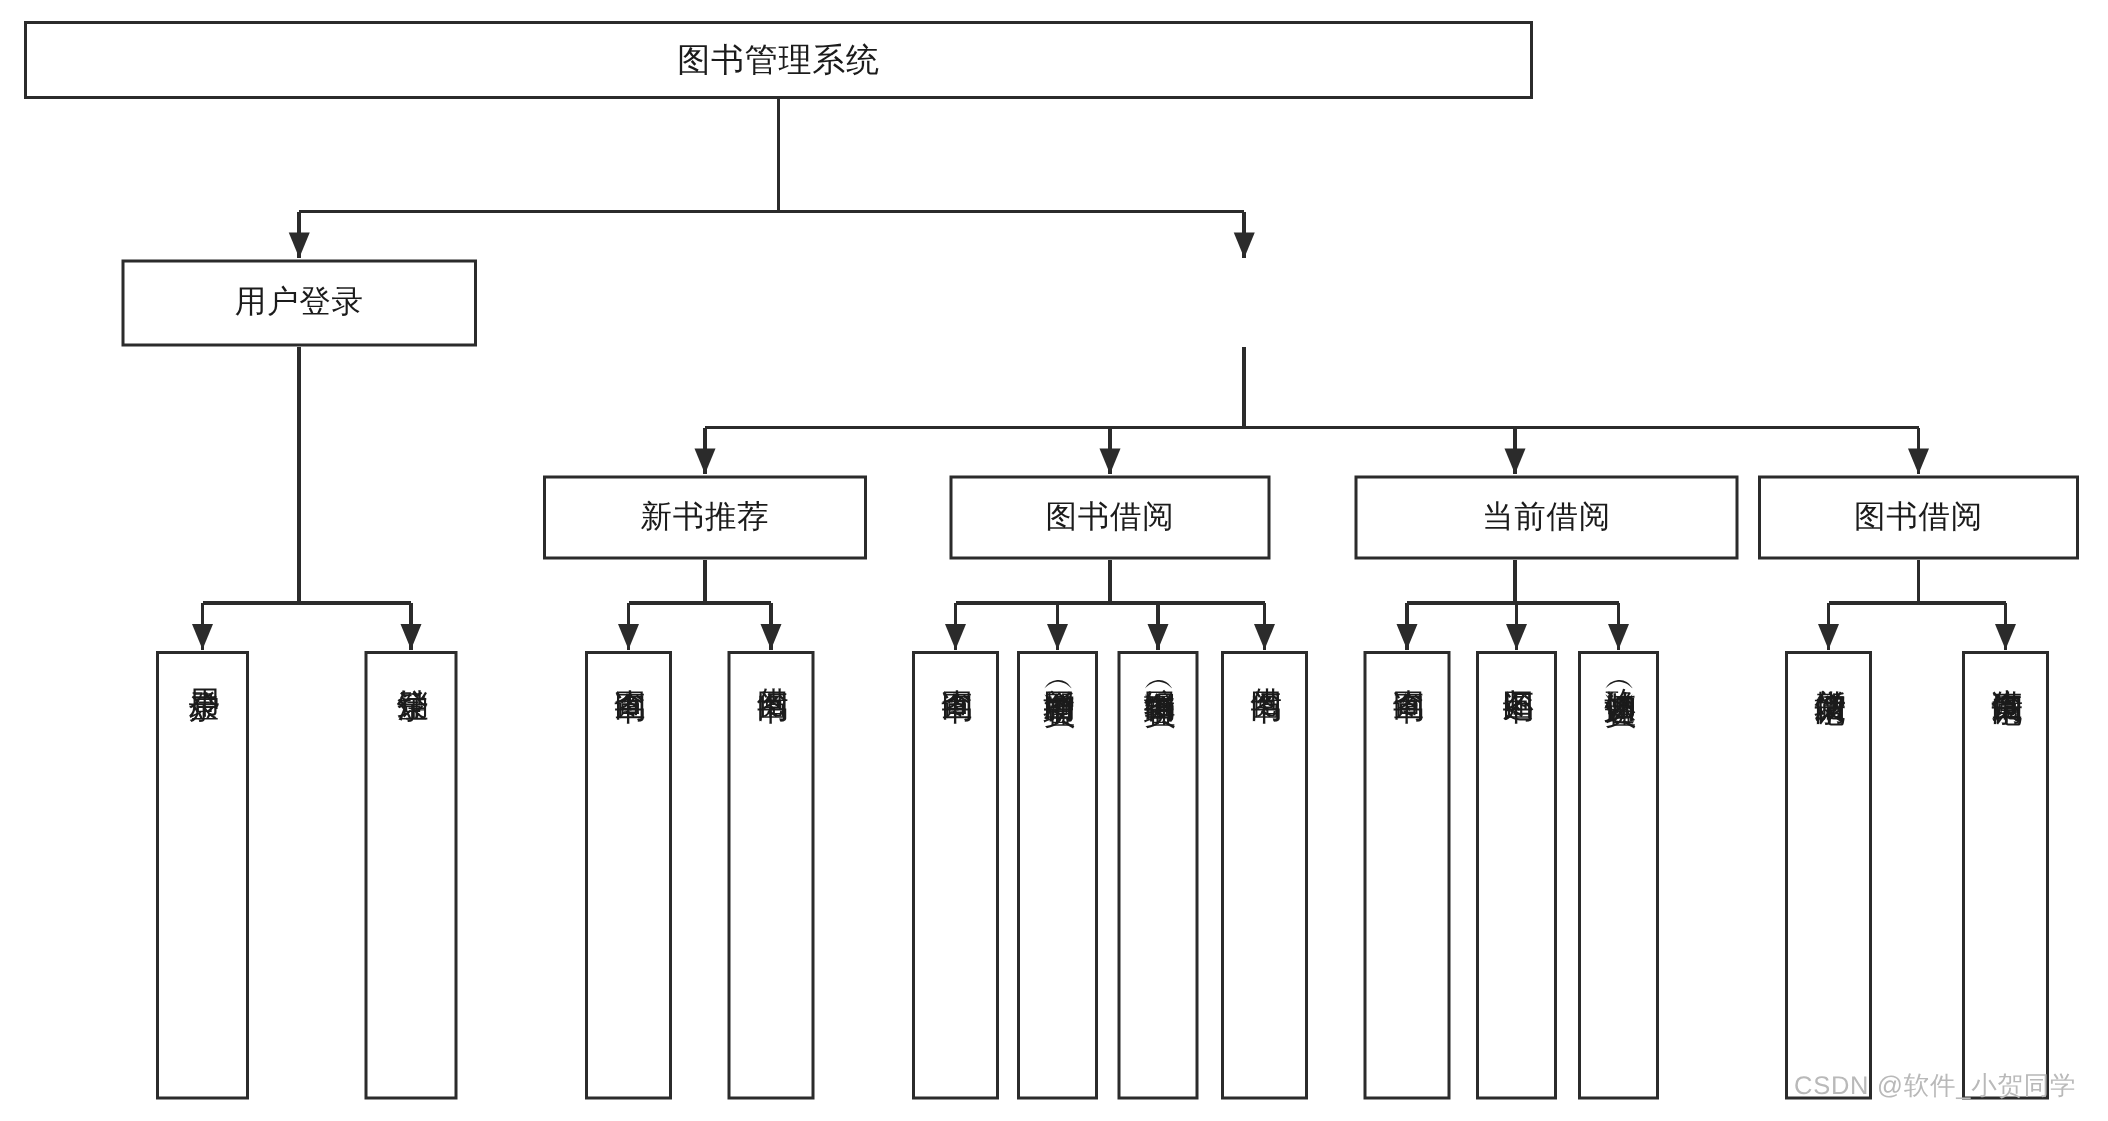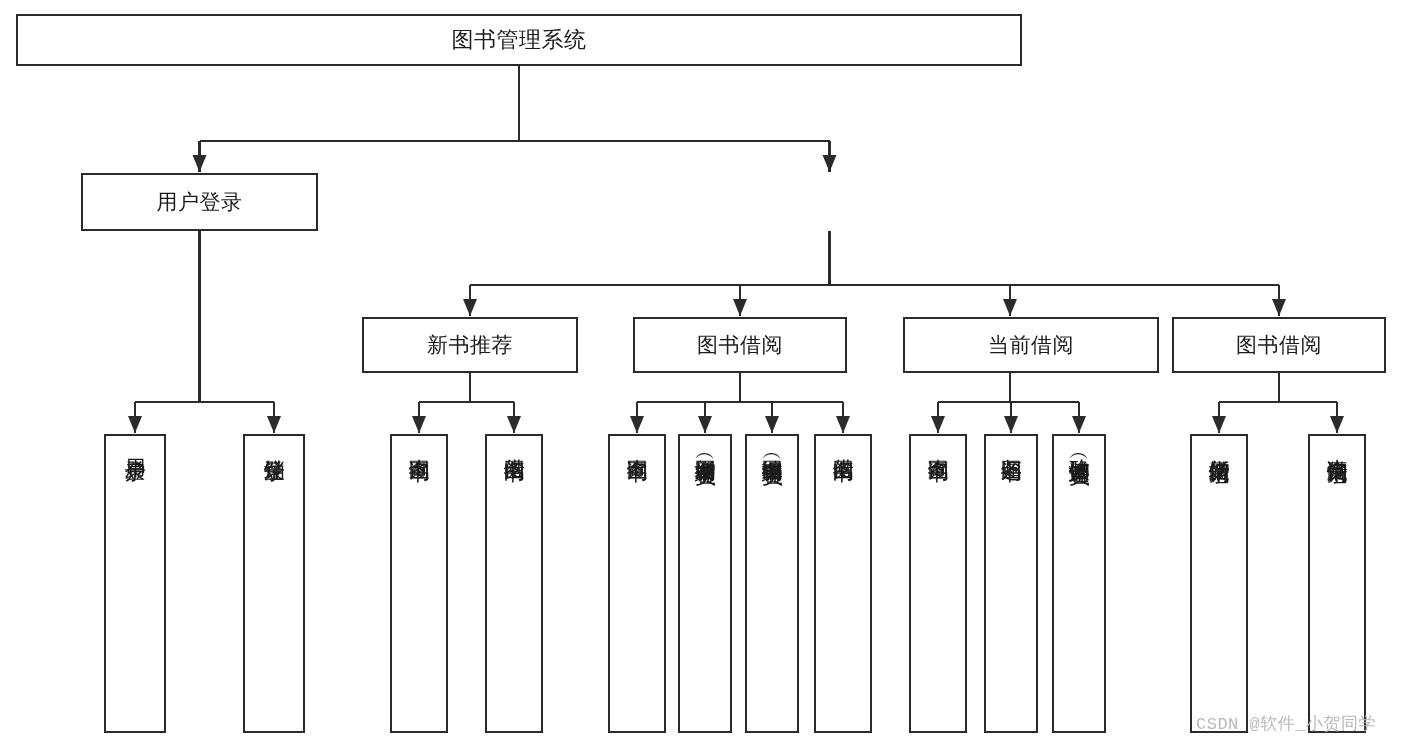--- a/index.html
+++ b/index.html
@@ -63,21 +63,21 @@
     line-height: 1.26;
     letter-spacing: 1px;
     white-space: pre;
   }
   .watermark {
     position: absolute;
     font-size: 17px;
     color: #b9b9b9;
     letter-spacing: 0.5px;
     white-space: nowrap;
-    font-family: Liberation Mono, monospace;
+    font-family: Liberation Sans, sans-serif;
   }
 </style>
 </head>
 <body>
 
 <div id="canvas">
 
   <svg id="edges" viewBox="0 0 1405 747" xmlns="http://www.w3.org/2000/svg">
       <line x1="519" y1="66" x2="519" y2="141" stroke="#2b2b2b" stroke-width="2.5" shape-rendering="crispEdges"></line>
       <line x1="199.5" y1="141" x2="829.5" y2="141" stroke="#2b2b2b" stroke-width="2.5" shape-rendering="crispEdges"></line>

